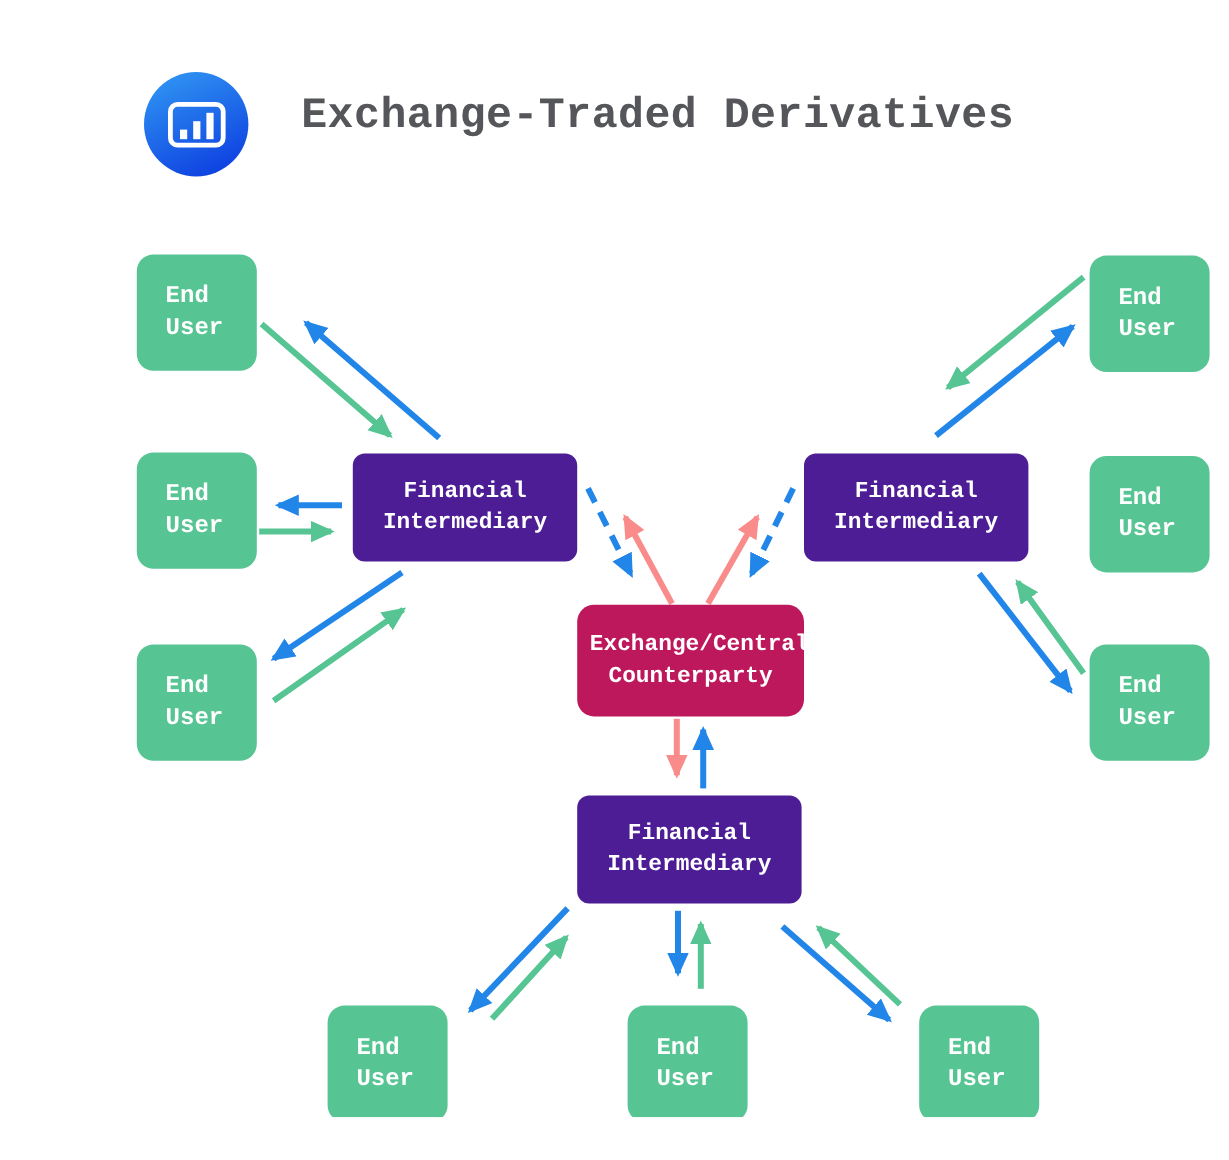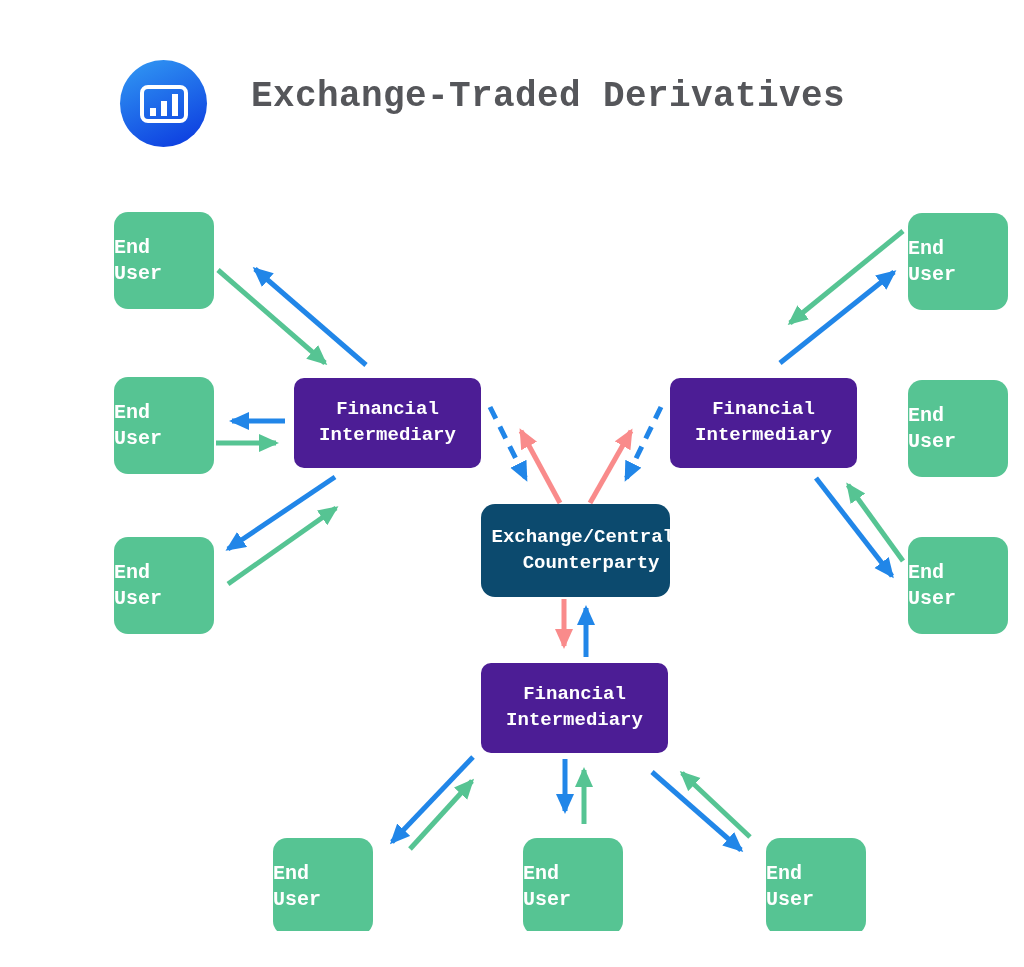--- a/index.html
+++ b/index.html
@@ -16,31 +16,31 @@
   .title{
     position:absolute;left:203px;top:76px;font-size:36px;font-weight:bold;
     color:#55565a;letter-spacing:0.4px;white-space:nowrap;
   }
   .node{
     position:absolute;box-sizing:border-box;color:#ffffff;font-weight:bold;
     display:flex;align-items:center;
   }
   .eu{
     width:100px;height:97px;border-radius:14px;background:#56c493;
-    font-size:20px;line-height:1.3;
+    font-size:20px;line-height:1.3;padding-left:24px;
   }
   .eu .lbl{display:block;width:52px;}
   .fi{
     width:187px;height:90px;border-radius:10px;background:#4c1d95;
     font-size:19px;line-height:1.35;justify-content:center;text-align:center;
   }
   .fi .lbl{display:block;width:150px;}
   .cc{
-    width:189px;height:93px;border-radius:14px;background:#0c4a6e;
-    font-size:19px;line-height:1.35;justify-content:center;text-align:right;
+    width:189px;height:93px;border-radius:14px;background:#be185d;
+    font-size:19px;line-height:1.35;justify-content:center;text-align:center;
   }
   .cc .lbl{display:block;width:168px;}
   svg.edges{position:absolute;left:0;top:0;pointer-events:none;}
 </style>
 </head>
 <body>
 
 <div class="canvas">
 
   <div class="logo">

